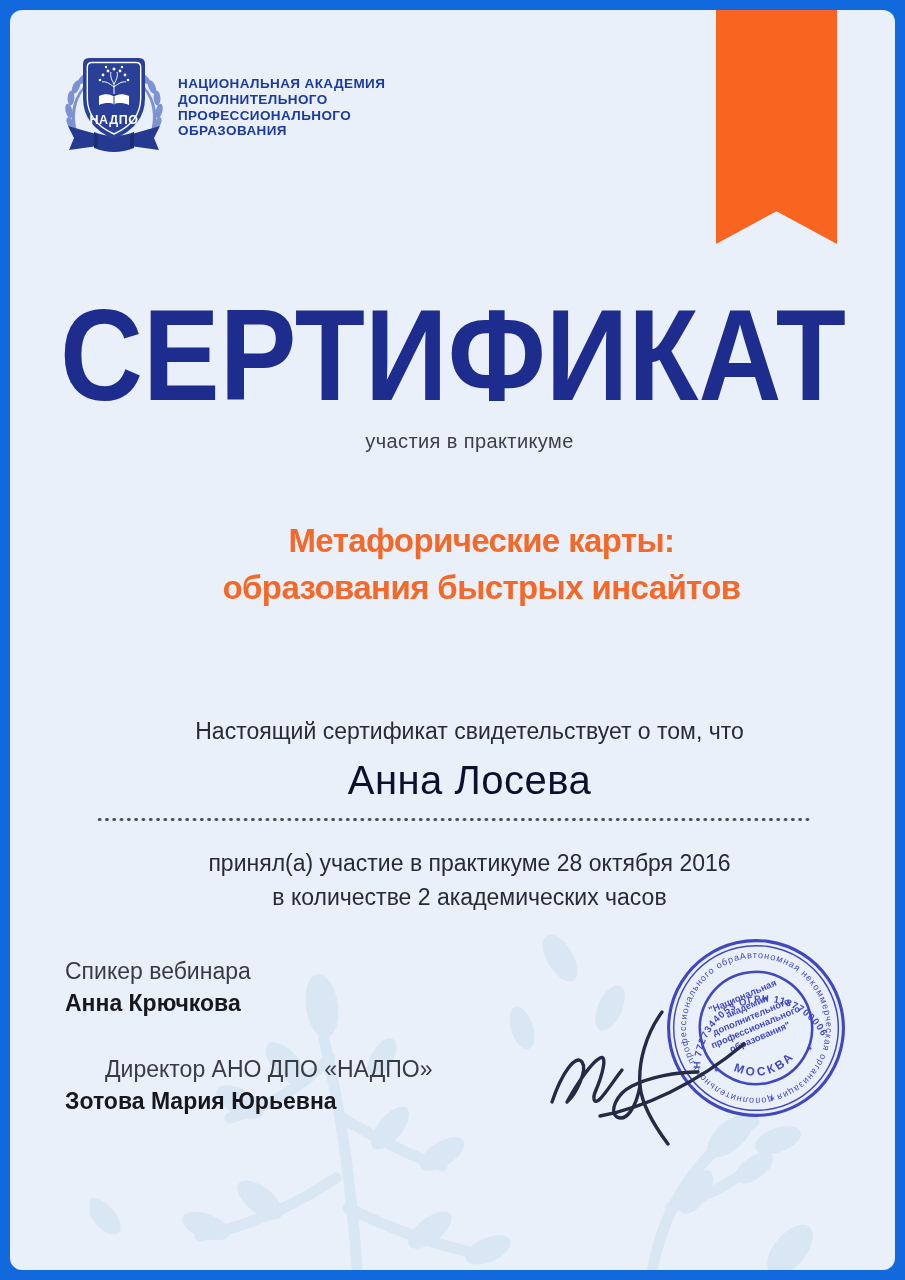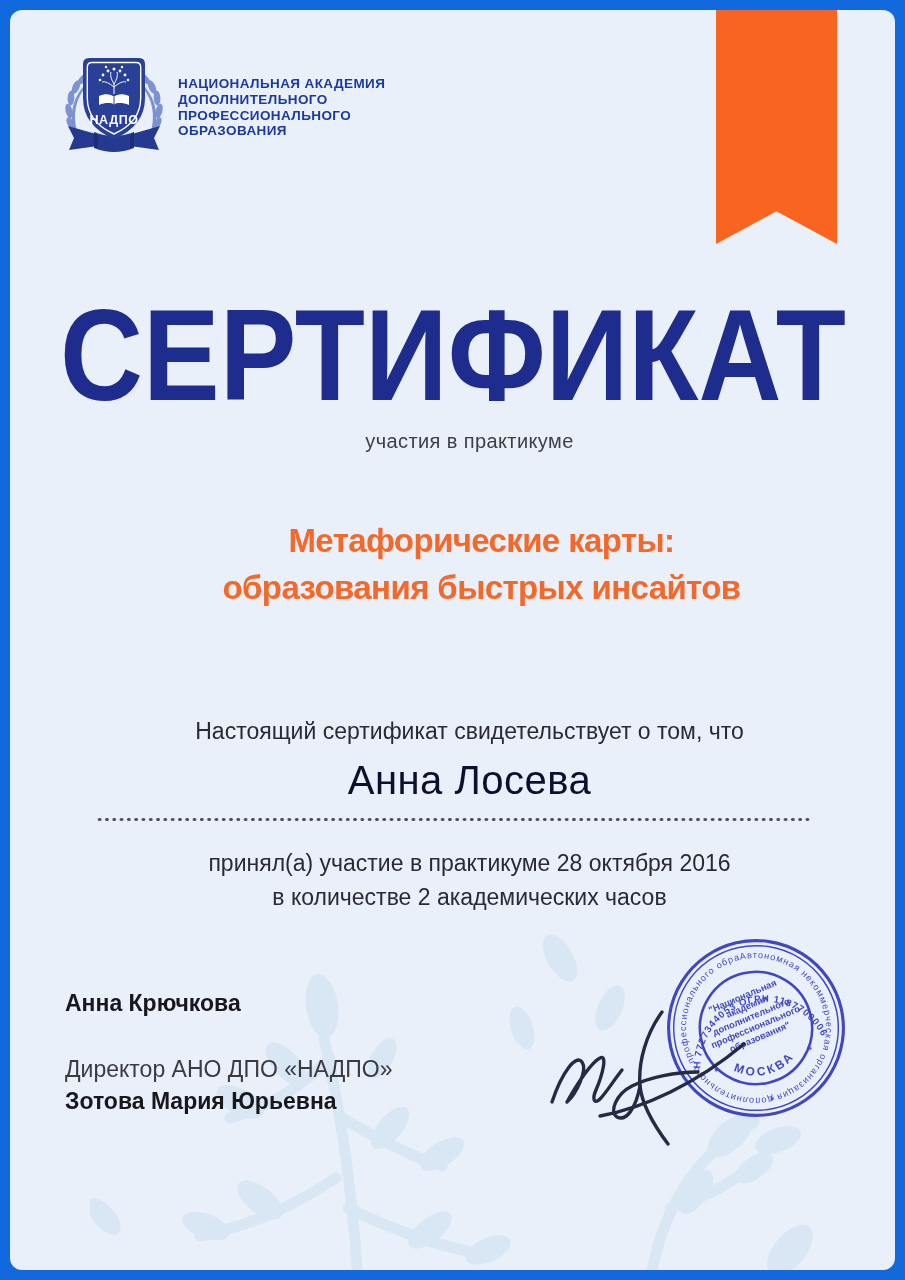--- a/index.html
+++ b/index.html
@@ -30,21 +30,21 @@
   .recipient{top:748px;font-size:40px;letter-spacing:.5px;color:#0d102c;z-index:3;}
   .dotline{position:absolute;top:806px;left:50%;transform:translateX(-50%);width:714px;height:5px;z-index:3;
     background-image:radial-gradient(circle,#4e4e58 1.5px,transparent 1.9px);
     background-size:7.3px 5px;background-repeat:repeat-x;background-position:0 1px;}
   .details{top:836px;font-size:23px;line-height:34px;color:#2a2a32;z-index:3;}
 
   
   .sig-label{position:absolute;left:55px;font-size:23px;color:#3a3a42;z-index:3;}
   .sig-name{position:absolute;left:55px;font-size:23px;font-weight:700;color:#17171d;z-index:3;}
   .speaker-label{top:948px;} .speaker-name{top:980px;text-align:center;}
-  .director-label{top:1046px;} .director-name{top:1078px;text-align:center;}
+  .director-label{top:1046px;margin-left:40px;} .director-name{top:1078px;text-align:center;}
 
   
   .stamp{position:absolute;left:654px;top:926px;width:184px;height:184px;z-index:4;transform:rotate(-13deg);opacity:.92;}
   .handwriting{position:absolute;left:530px;top:988px;width:215px;height:150px;z-index:5;}
 </style>
 </head>
 <body>
 
 <div class="page">
   <div class="panel">
@@ -151,20 +151,21 @@
     </div>
 
     <div class="abs centered recipient">Анна Лосева</div>
     <div class="abs centered intro">Настоящий сертификат свидетельствует о том, что</div>
     <div class="dotline"></div>
     <div class="abs centered details">
       <div>принял(а) участие в практикуме 28 октября 2016</div>
       <div>в количестве 2 академических часов</div>
     </div>
 
+    <div class="sig-label speaker-label">Спикер вебинара</div>
     <div class="sig-name speaker-name">Анна Крючкова</div>
     <div class="sig-label director-label">Директор АНО ДПО «НАДПО»</div>
     <div class="sig-name director-name">Зотова Мария Юрьевна</div>
 
     <svg class="stamp" viewBox="0 0 200 200">
       <defs>
         <path id="ringPath" d="M 100,24 a 76,76 0 1 1 -0.02,0"></path>
         <path id="idsPath" d="M 32,126 A 70,70 0 0 1 168,126"></path>
         <path id="cityPath" d="M 54,126 A 54,54 0 0 0 146,126"></path>
       </defs>

